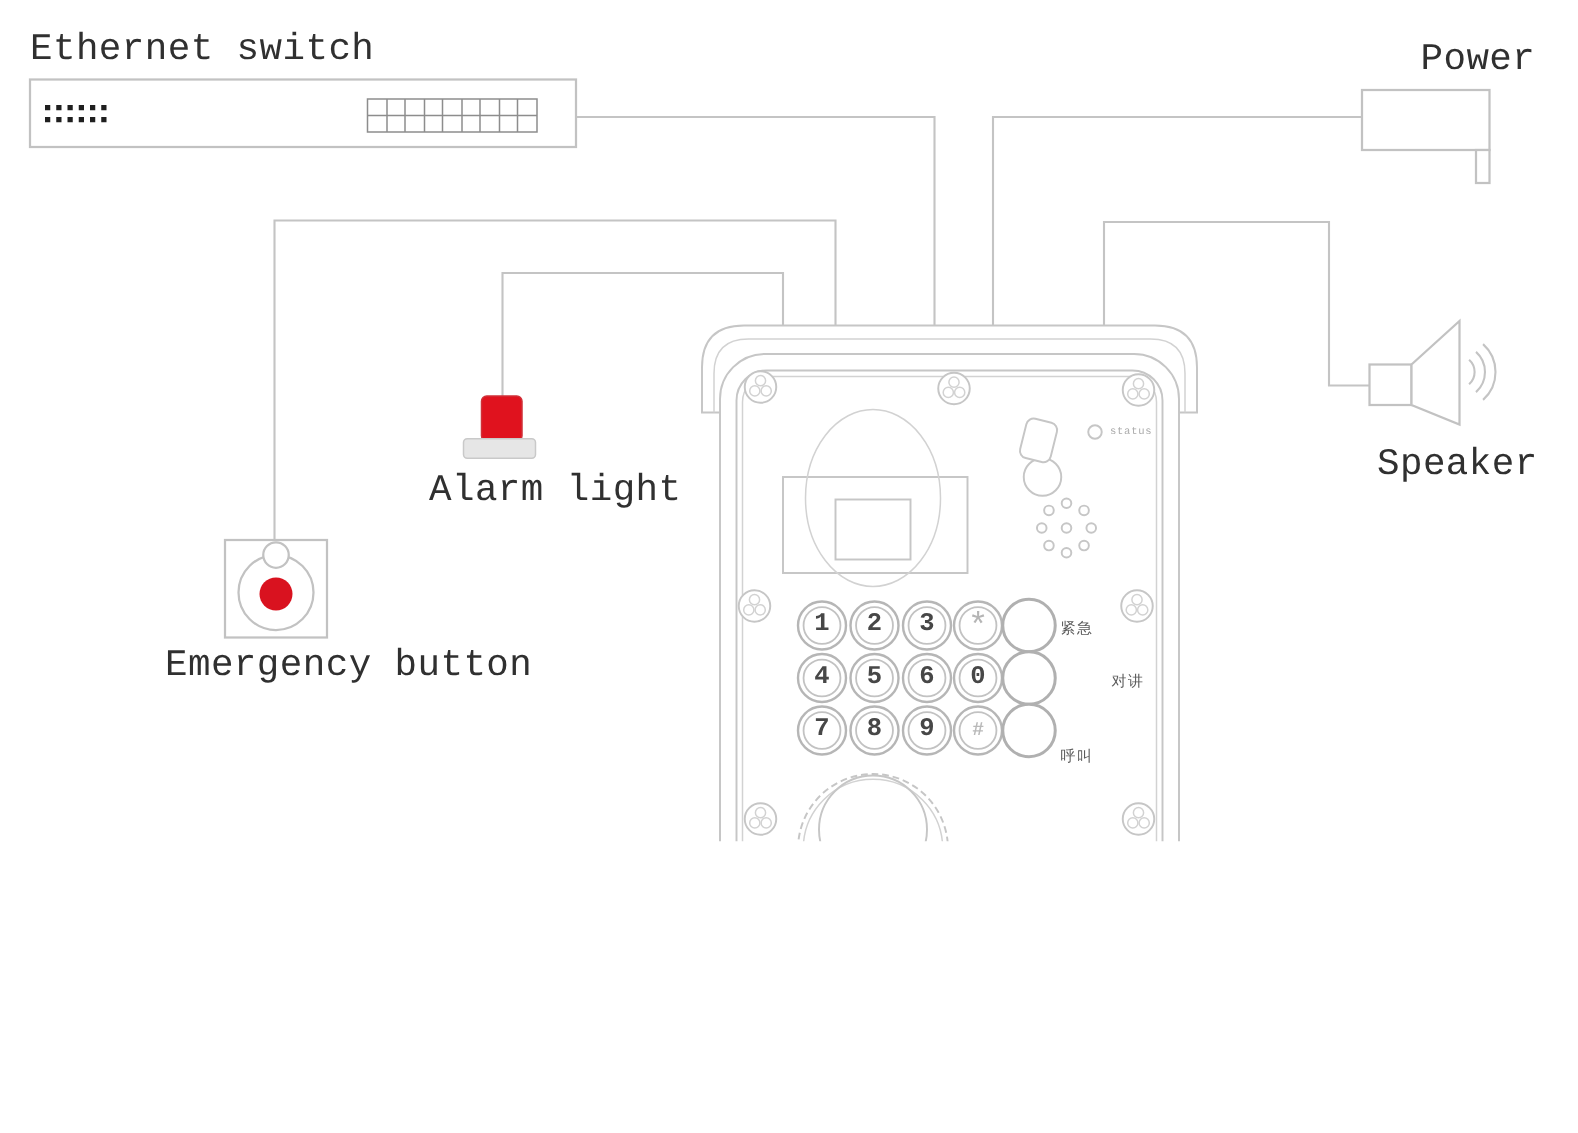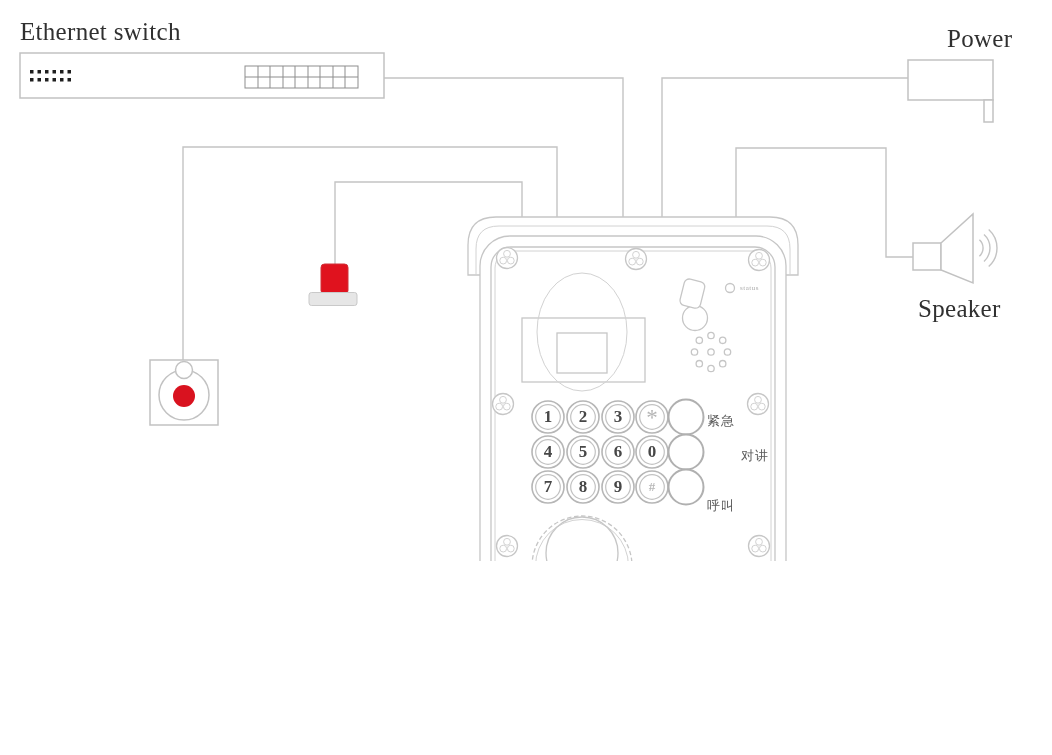--- a/index.html
+++ b/index.html
@@ -1,17 +1,17 @@
 <!DOCTYPE html>
 <html><head>
 <meta charset="utf-8">
 <style>
   html,body{margin:0;padding:0;background:#fff;}
   .canvas{position:relative;width:1052px;height:561px;background:#ffffff;overflow:hidden;
-          font-family:Liberation Serif, serif;}
+          font-family:Liberation Mono, monospace;}
   svg{position:absolute;left:0;top:0;}
   
   .wire{stroke:#c4c4c4;stroke-width:1.4;fill:none;}
   .box{stroke:#c2c2c2;stroke-width:1.5;fill:#ffffff;}
   .ln{stroke:#c6c6c6;stroke-width:1.3;fill:#ffffff;}
   .lnf{stroke:#c6c6c6;stroke-width:1.3;fill:none;}
   .ln2{stroke:#d2d2d2;stroke-width:1;fill:none;}
   .grid{stroke:#8d8d8d;stroke-width:1;fill:none;}
   .dot{fill:#1f1f1f;}
   .kc{stroke:#b6b6b6;stroke-width:1.6;fill:#ffffff;}
@@ -20,21 +20,21 @@
   .red{fill:#d9121f;stroke:none;}
   .lampred{fill:#e0121e;stroke:#d03038;stroke-width:1;}
   .base{fill:#e6e6e6;stroke:#c9c9c9;stroke-width:1;}
   .dark{fill:#3f3f3f;stroke:none;}
   
   .lbl{position:absolute;color:#303030;font-size:25px;letter-spacing:.3px;white-space:nowrap;}
   .key-label{position:absolute;width:34px;height:32px;text-align:center;line-height:32px;
              font-size:17px;font-weight:bold;color:#474747;}
   .sym-star{font-size:23px;line-height:42px;font-weight:normal;color:#b5b5b5;}
   .sym-hash{font-size:13px;line-height:32px;font-weight:bold;color:#b9b9b9;}
-  .side-label{position:absolute;font-size:13px;color:#5a5a5a;white-space:nowrap;letter-spacing:1px;}
+  .side-label{position:absolute;font-size:10px;color:#5a5a5a;white-space:nowrap;letter-spacing:1px;}
   .status-label{position:absolute;font-size:7px;color:#ababab;letter-spacing:.5px;}
 </style>
 </head>
 <body>
 
 <div class="canvas">
 
   <svg width="1052" height="755" viewBox="0 0 1052 755">
     <defs>
       <g id="screw">
@@ -196,20 +196,22 @@
           <rect class="dark" x="703" y="720" width="3" height="16"></rect>
         <rect class="dark" x="712" y="721" width="4" height="15"></rect>
         <path class="lnf" d="M678,737 h37 v2.5 q0,6.5 -7.5,6.5 h-22 q-7.5,0 -7.5,-6.5 z"></path>
       </g>
     </g>
   </svg>
 
   <div class="lbl" style="left:20px;top:18px">Ethernet switch</div>
   <div class="lbl" style="left:947px;top:25px">Power</div>
   <div class="lbl" style="left:918px;top:295px">Speaker</div>
+  <div class="lbl" style="left:286px;top:312px">Alarm light</div>
+  <div class="lbl" style="left:110px;top:429px">Emergency button</div>
 
   <div class="status-label" style="left:740px;top:284px">status</div>
 
   <span class="key-label" style="left:531px;top:401px">1</span>
   <span class="key-label" style="left:566px;top:401px">2</span>
   <span class="key-label" style="left:601px;top:401px">3</span>
   <span class="key-label sym-star" style="left:635px;top:397px">*</span>
   <span class="key-label" style="left:531px;top:436px">4</span>
   <span class="key-label" style="left:566px;top:436px">5</span>
   <span class="key-label" style="left:601px;top:436px">6</span>

